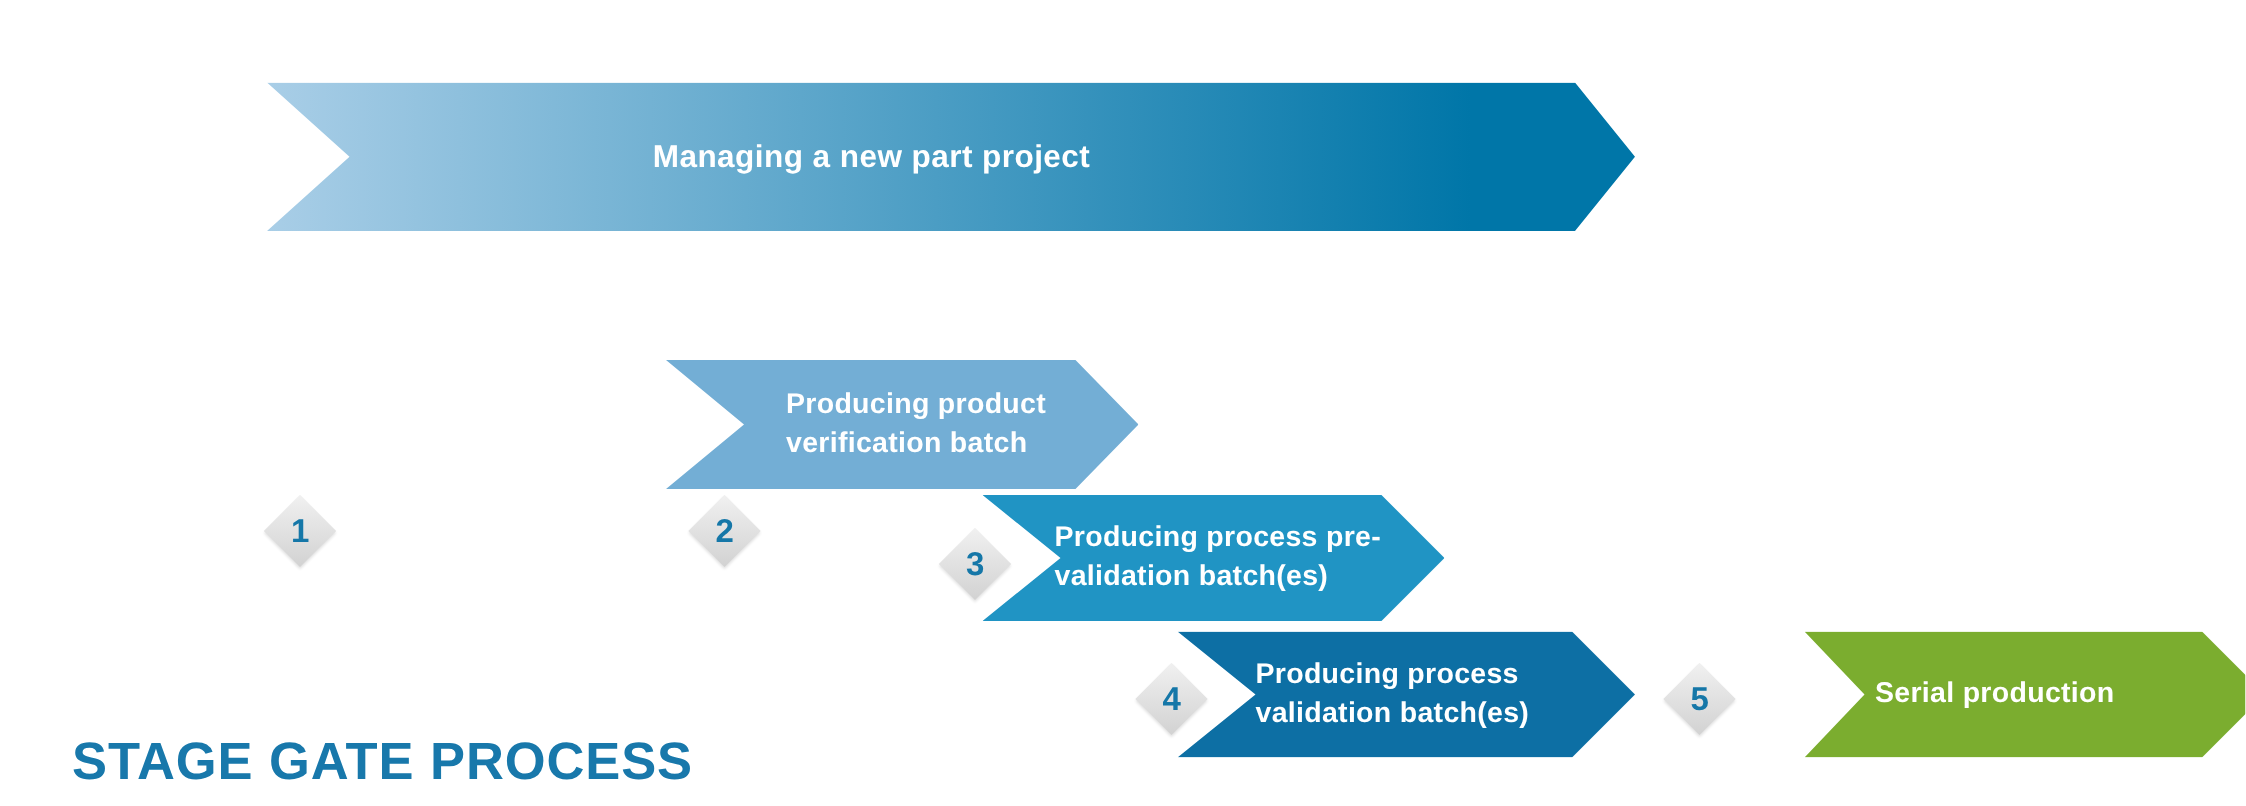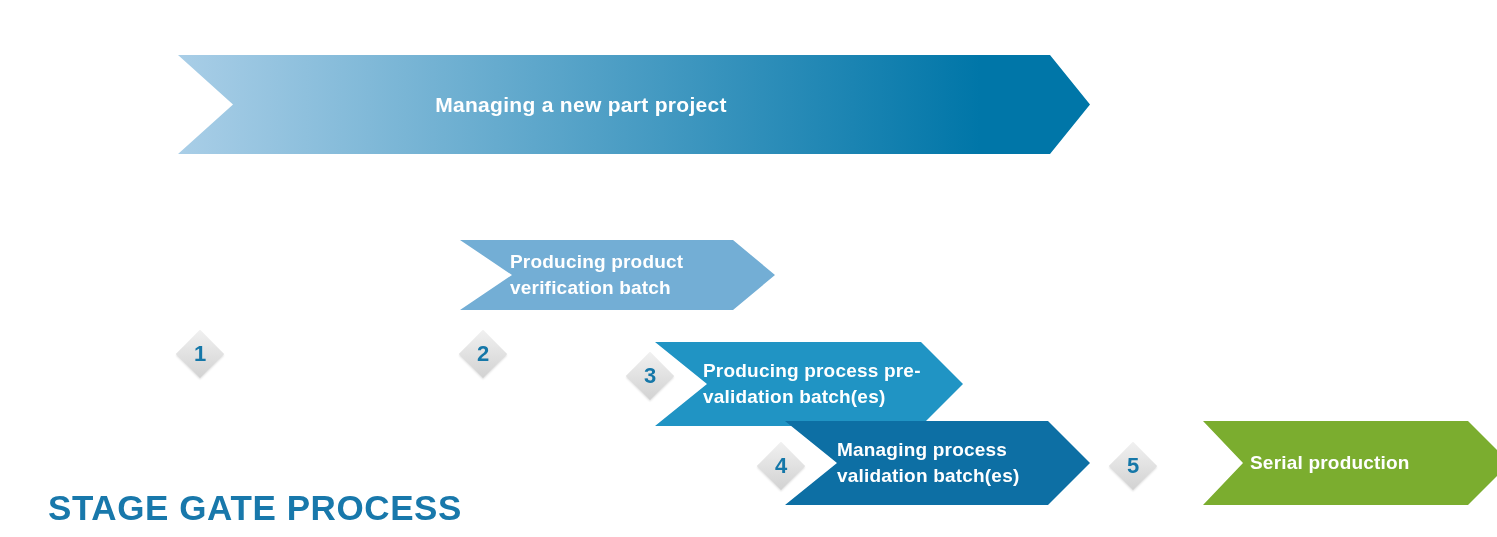--- a/index.html
+++ b/index.html
@@ -30,24 +30,24 @@
   .arrow-small {
     clip-path: polygon(0 0, calc(100% - 42px) 0, 100% 50%, calc(100% - 42px) 100%, 0 100%, 52px 50%);
     font-size: 19px;
     line-height: 26px;
     letter-spacing: 0.2px;
   }
   .arrow-managing      { left: 178px; top:  55px; width: 912px; height: 99px; padding-right: 106px; }
   .arrow-quality       { left: 178px; top: 148px; width: 912px; height: 79px; padding-right: 86px; }
   .arrow-developing    { left: 178px; top: 240px; width: 294px; height: 83px; padding-left: 52px;
                          background: var(--stage-developing, #abcfe8); }
-  .arrow-verification  { left: 460px; top: 240px; width: 315px; height: 70px; padding-left: 50px;
-                         background: var(--stage-verification, #73aed5); }
+  .arrow-verification  { left: 444px; top: 240px; width: 315px; height: 86px; padding-left: 50px;
+                         background: var(--stage-verification, #73aed5); justify-content: center; }
   .arrow-prevalidation { left: 655px; top: 330px; width: 308px; height: 84px; padding-left: 48px;
-                         background: var(--stage-prevalidation, #2094c4); margin-top: 12px; }
+                         background: var(--stage-prevalidation, #2094c4); }
   .arrow-validation    { left: 785px; top: 421px; width: 305px; height: 84px; padding-left: 52px;
                          background: var(--stage-validation, #0d6fa4); }
   .arrow-serial        { left: 1203px; top: 421px; width: 307px; height: 84px; padding-left: 47px;
                          clip-path: polygon(0 0, calc(100% - 42px) 0, 100% 50%, calc(100% - 42px) 100%, 0 100%, 40px 50%);
                          background: var(--stage-serial, #7bad2f); white-space: nowrap; }
   .arrow-label-wrap-120 { display: inline-block; width: 125px; }
   .arrow-label-wrap-200 { display: inline-block; width: 205px; }
   .arrow-label-wrap-235 { display: inline-block; width: 238px; }
   .arrow-label-wrap-225 { display: inline-block; width: 228px; }
 
@@ -97,21 +97,21 @@
 
   <div class="arrow arrow-small arrow-verification">
     <span class="arrow-label-wrap-200">Producing product verification batch</span>
   </div>
 
   <div class="arrow arrow-small arrow-prevalidation">
     <span class="arrow-label-wrap-235">Producing process pre-validation batch(es)</span>
   </div>
 
   <div class="arrow arrow-small arrow-validation">
-    <span class="arrow-label-wrap-225">Managing process validation batch(es)</span>
+    <span class="arrow-label-wrap-225">Producing process validation batch(es)</span>
   </div>
 
   <div class="arrow arrow-small arrow-serial">
     <span>Serial production</span>
   </div>
 
   <div class="gate gate-1">
     <span class="gate-num">1</span>
   </div>
   <div class="gate gate-2">

